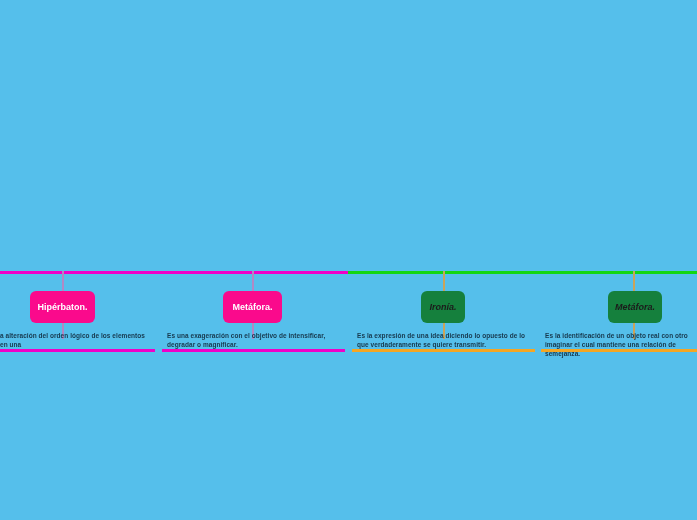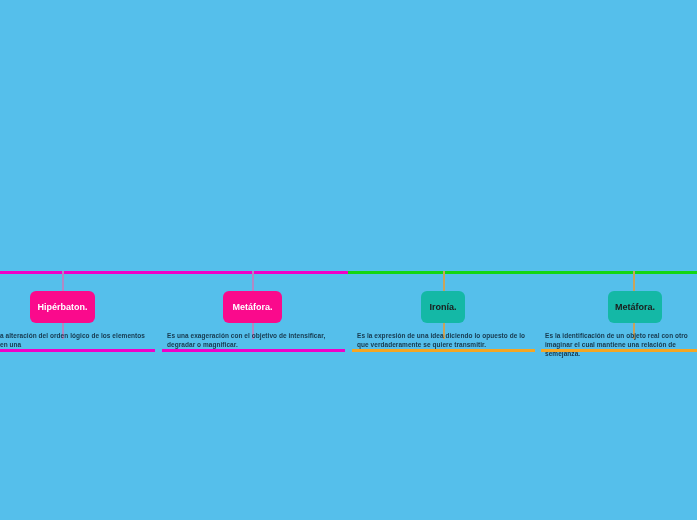--- a/index.html
+++ b/index.html
@@ -65,21 +65,21 @@
     border-radius: 6px;
     display: flex;
     align-items: center;
     justify-content: center;
     padding: 16px 9px;
     font-size: 9px;
     font-weight: bold;
     white-space: nowrap;
   }
   .pill-pink   { background: #fa0a8c; color: #ffffff; }
-  .pill-orange { background: #14b8a6; color: #1b1b1b; }
+  .pill-orange { background: #15803d; color: #1b1b1b; font-style: italic; }
 
   
   .desc {
     position: absolute;
     font-size: 6.5px;
     font-weight: bold;
     line-height: 1.38;
     color: #17384d;
     letter-spacing: 0.05px;
   }

